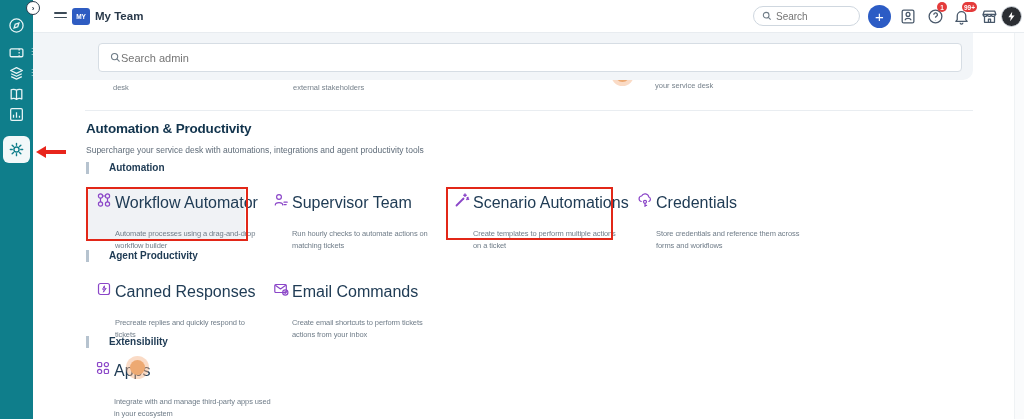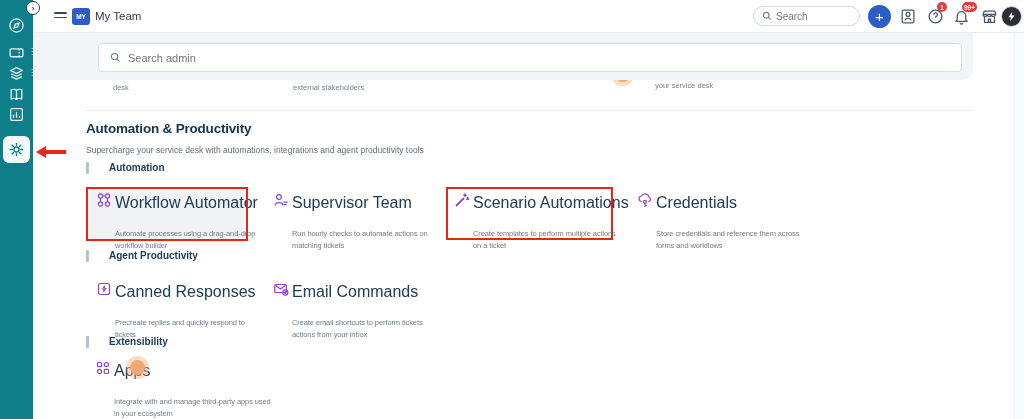--- a/index.html
+++ b/index.html
@@ -22,37 +22,37 @@
     border-top:6px solid transparent; border-bottom:6px solid transparent; border-right:10px solid #e8251c; }
   #annot-arrow .tail { position:absolute; left:9px; top:4px; width:21px; height:4px; background:#e8251c; }
 
   
   #topbar { position:absolute; left:33px; top:0; width:991px; height:33px; background:#fff;
     border-bottom:1px solid #e8ecf0; z-index:10; }
   #hamburger { position:absolute; left:21px; top:12px; width:13px; height:9px; cursor:pointer; }
   #hamburger span { display:block; height:1.6px; background:#3c4a57; margin-bottom:3px; border-radius:1px; }
   #ws-badge { position:absolute; left:39px; top:8px; width:18px; height:17px; background:#2e5cc2; color:#fff;
     border-radius:3px; font-size:6.5px; font-weight:bold; display:flex; align-items:center; justify-content:center; }
-  #ws-name { position:absolute; left:62px; top:10px; font-size:11.5px; font-weight:400; color:#29394a; }
+  #ws-name { position:absolute; left:62px; top:10px; font-size:11.5px; font-weight:700; color:#29394a; }
   #global-search { position:absolute; left:720px; top:6px; width:107px; height:20px; border:1px solid #cfd7df;
     border-radius:10px; background:#fff; display:flex; align-items:center; padding-left:8px; gap:4px; }
   #global-search input { border:none; outline:none; width:70px; font-size:10px; color:#6f7c87; background:transparent; }
   #plus-btn { position:absolute; left:835px; top:5px; width:23px; height:23px; border-radius:50%; background:#2c5cc5;
     color:#fff; font-size:15px; line-height:21px; text-align:center; cursor:pointer; border:none; }
   .top-ic { position:absolute; top:8px; width:17px; height:17px; color:#48586a; cursor:pointer; }
   .badge { position:absolute; background:#e43b3b; color:#fff; border-radius:6px; font-size:6.5px; font-weight:bold;
     height:10px; min-width:10px; padding:0 2px; display:flex; align-items:center; justify-content:center; z-index:12; }
   #avatar { position:absolute; left:968px; top:6px; width:21px; height:21px; border-radius:50%; background:#2b2e33;
     border:1px solid #d7dde3; display:flex; align-items:center; justify-content:center; cursor:pointer; }
 
   
   #band { position:absolute; left:33px; top:33px; width:940px; height:47px; background:#f2f5f8;
     border-bottom-right-radius:10px; z-index:4; }
   #admin-search { position:absolute; left:65px; top:10px; width:864px; height:29px; background:#fff;
-    border:1px solid #d6dde4; border-radius:4px; display:flex; align-items:center; padding-left:11px; gap:7px; }
+    border:1px solid #d6dde4; border-radius:4px; display:flex; align-items:center; padding-left:11px; }
   #admin-search input { border:none; outline:none; font-size:11px; color:#475867; width:780px; background:transparent; }
 
   
   .peek { position:absolute; font-size:7.5px; color:#77828c; z-index:2; }
   .click-dot { position:absolute; width:23px; height:23px; border-radius:50%;
     background:rgba(244,176,128,.45); display:flex; align-items:center; justify-content:center; }
   .click-dot .core { width:15px; height:15px; border-radius:50%; background:#eda972; }
   #dot-top { left:611px; top:63px; z-index:3; }
   #dot-apps { left:126px; top:356px; z-index:6; }
 

